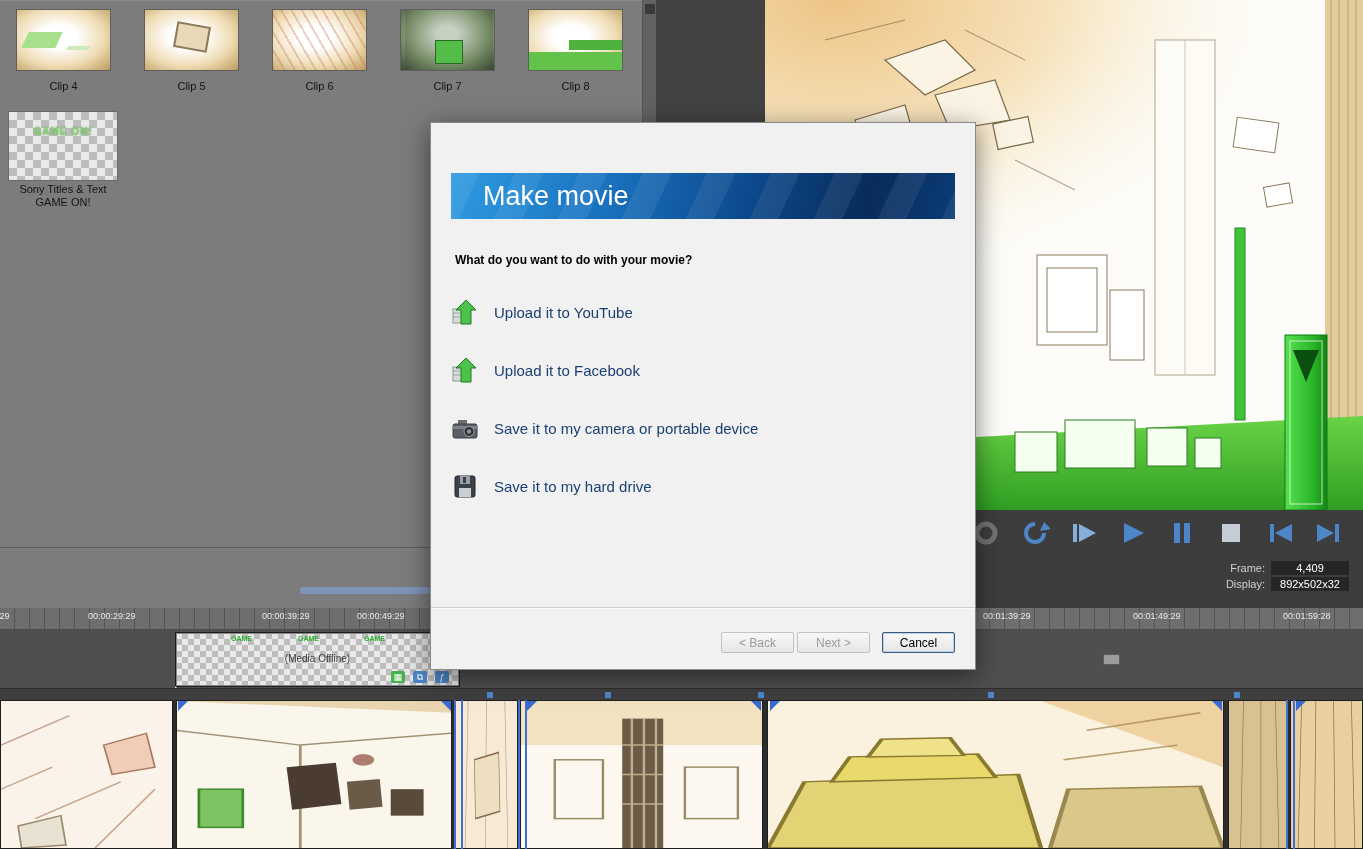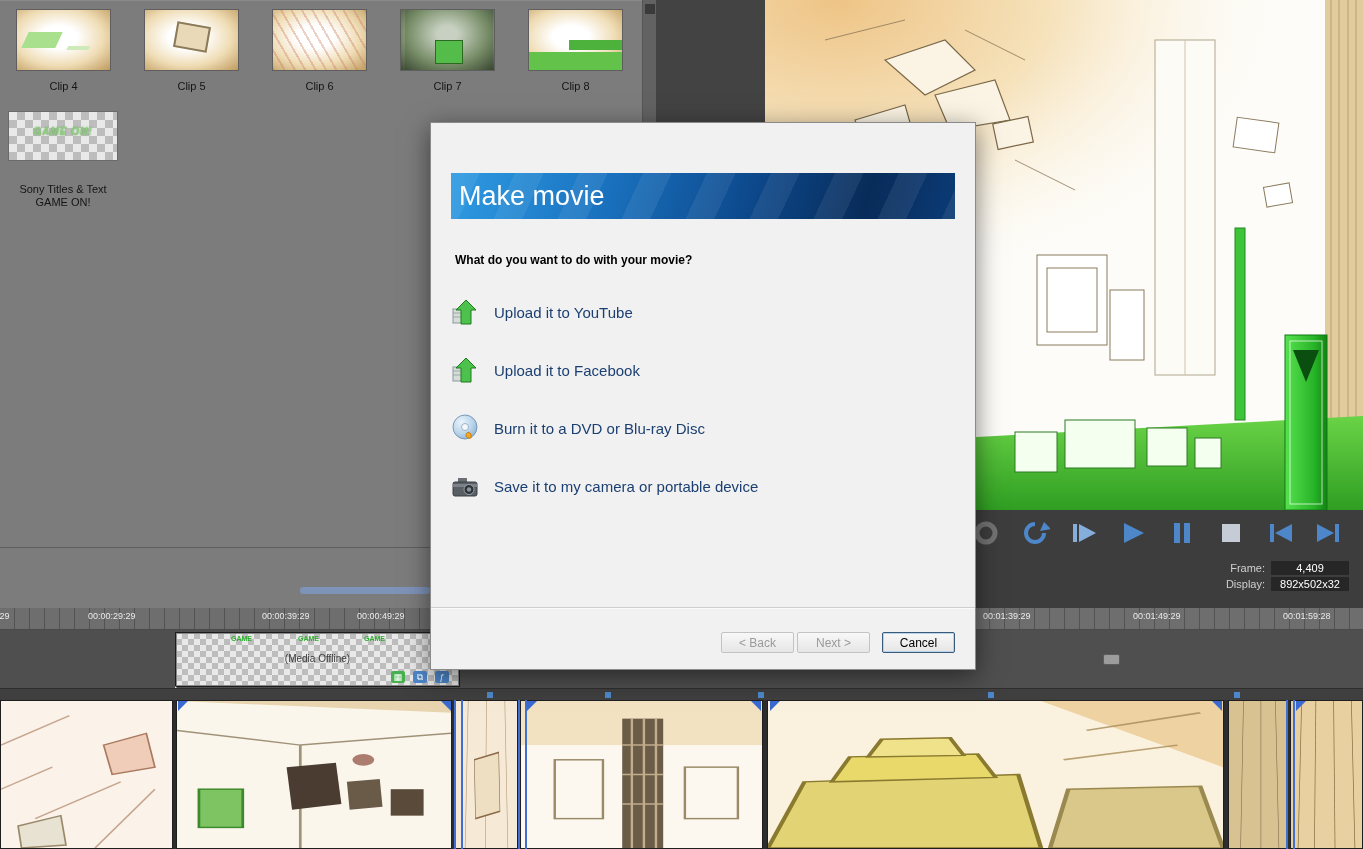--- a/index.html
+++ b/index.html
@@ -17,21 +17,21 @@
   .t1::after { left:30px; top:14px; width:30px; height:22px; border:2px solid #8a7a5a; background:#ead9b8; transform:rotate(10deg); }
   .t2::after { inset:0; background:repeating-linear-gradient(60deg, rgba(200,120,90,.35) 0 2px, transparent 2px 9px); }
   .t3 { background:radial-gradient(ellipse at 50% 40%, #e8efe0 15%, #8aa078 60%, #3d4a35 100%); }
   .t3::after { left:34px; top:30px; width:26px; height:22px; background:#54bc48; border:1px solid #2c6a24;
     box-shadow:0 0 0 30px rgba(20,40,20,.15); }
   .t4::after { left:0; right:0; bottom:0; height:18px; background:#62c24a; box-shadow:36px -16px 0 -4px #4cb23c; }
   .bin-label { position:absolute; top:79px; width:97px; text-align:center; font-size:11px; color:#151515; }
   .l0 { left:15px; } .l1 { left:143px; } .l2 { left:271px; } .l3 { left:399px; } .l4 { left:527px; }
 
   .checker { background-image:conic-gradient(#bdbdbd 25%, #e9e9e9 0 50%, #bdbdbd 0 75%, #e9e9e9 0); background-size:16px 16px; }
-  .gen-thumb { position:absolute; left:8px; top:110px; width:110px; height:50px; border:1px solid #6a6a6a;font-style:italic; }
+  .gen-thumb { position:absolute; left:8px; top:110px; width:110px; height:70px; border:1px solid #6a6a6a; }
   .gen-thumb .gen-text { position:absolute; left:0; right:0; top:14px; text-align:center; font-size:10px; font-weight:bold;
     color:#8fcf7f; text-shadow:0 0 2px #5a9a4a; letter-spacing:1px; }
   .gen-label { position:absolute; left:2px; top:182px; width:122px; text-align:center; font-size:11px; color:#151515; line-height:13px; }
 
   .bin-scroll { position:absolute; left:642px; top:0; width:14px; height:608px; background:#626262; border-left:1px solid #555; }
   .bin-scroll .grip { position:absolute; left:2px; top:4px; width:10px; height:10px; background:#3a3a3a; }
   .trimmer-panel { position:absolute; left:656px; top:0; width:109px; height:608px; background:#434343; }
   .h-scroll { position:absolute; left:300px; top:587px; width:130px; height:7px; background:#7e93b8; border-radius:3px; }
 
   
@@ -94,21 +94,21 @@
   .dlg-titlebar { position:relative; height:30px; }
   .dlg-title { line-height:30px; text-align:center; font-size:15px; color:#1a1a1a; }
   .dlg-help { position:absolute; right:68px; top:3px; font-size:17px; font-weight:bold; color:#111; background:none; border:none; cursor:pointer; }
   .dlg-close { position:absolute; right:8px; top:5px; width:42px; height:19px; background:#bcbcbc; color:#fff;
     font-size:11px; text-align:center; line-height:19px; border:none; border-radius:2px; cursor:pointer; }
   .dlg-banner { position:absolute; left:20px; right:20px; top:50px; height:46px;
     background:linear-gradient(105deg, #2e9be2 0%, #1a73c0 30%, #0d4a8e 58%, #082c5a 82%, #0b3b76 100%);
     background-blend-mode:normal; }
   .dlg-banner::after { content:""; position:absolute; inset:0;
     background:repeating-linear-gradient(115deg, rgba(255,255,255,.07) 0 26px, transparent 26px 58px); }
-  .banner-text { position:relative; z-index:1; color:#fff; font-size:27px; line-height:46px; padding-left:8px; font-weight:400; }
+  .banner-text { position:relative; z-index:1; color:#fff; font-size:27px; line-height:46px; padding-left:32px; font-weight:400; }
   .dlg-question { position:absolute; left:24px; top:130px; font-size:12px; font-weight:bold; color:#000; }
   .opt-list { position:absolute; left:0; right:0; top:160px; }
   .opt-row { display:flex; align-items:center; gap:14px; height:58px; padding-left:19px; cursor:pointer; }
   .opt-icon { width:30px; height:30px; flex:0 0 30px; }
   .opt-label { font-size:15px; color:#1b3f72; }
   .dlg-sep { position:absolute; left:0; right:0; top:484px; border-top:1px solid #cfcfcf; border-bottom:1px solid #fbfbfb; }
   .dlg-buttons { position:absolute; right:20px; top:509px; display:flex; }
   .dlg-btn { width:73px; height:21px; font-size:12px; font-family:"Liberation Sans",sans-serif;
     background:linear-gradient(#f8f8f8,#e6e6e6); border:1px solid #c3c3c3; border-radius:2px; }
   .dlg-btn[disabled] { color:#9a9a9a; }
@@ -430,47 +430,41 @@
       <div class="opt-row">
         <svg class="opt-icon" viewBox="0 0 30 30">
           <rect x="3" y="12" width="10" height="14" fill="#d6ddd6" stroke="#8a99a0"></rect>
           <line x1="3" y1="16" x2="13" y2="16" stroke="#9aa8ae"></line>
             <line x1="3" y1="20" x2="13" y2="20" stroke="#9aa8ae"></line>
           <path d="M16 3 L26 13 L21 13 L21 27 L11 27 L11 13 L6 13 Z" fill="#4cc24c" stroke="#1e7a1e"></path>
         </svg>
         <span class="opt-label">Upload it to Facebook</span>
       </div>
 
-      <div class="opt-row">
-        <svg class="opt-icon" viewBox="0 0 30 30">
-          <defs>
-              <radialGradient id="dg" cx="35%" cy="30%" r="80%">
-            <stop offset="0%" stop-color="#eaf4fc"></stop>
-                <stop offset="60%" stop-color="#b8d4ea"></stop>
-                <stop offset="100%" stop-color="#88aed0"></stop>
-          </radialGradient>
-            </defs>
-          <circle cx="15" cy="14" r="12" fill="url(#dg)" stroke="#7a9ab8"></circle>
-          <circle cx="15" cy="14" r="3.5" fill="#f4f8fb" stroke="#9ab4ca"></circle>
-          <path d="M18 19 q4 1 3 6 q-4 1 -5 -2 q-0.5 -2.5 2 -4 Z" fill="#f5a623" stroke="#c97e10"></path>
-        </svg>
-        <span class="opt-label">Burn it to a DVD or Blu-ray Disc</span>
-      </div>
 
       <div class="opt-row">
         <svg class="opt-icon" viewBox="0 0 30 30">
           <rect x="8" y="7" width="9" height="6" fill="#6a6f76"></rect>
           <rect x="3" y="11" width="24" height="14" rx="2" fill="#5a5f66" stroke="#3a3e44"></rect>
           <rect x="3" y="13" width="24" height="3" fill="#7d828a"></rect>
           <circle cx="19" cy="18.5" r="5" fill="#2e3238" stroke="#9aa2aa"></circle>
           <circle cx="19" cy="18.5" r="2.2" fill="#8a929a"></circle>
         </svg>
         <span class="opt-label">Save it to my camera or portable device</span>
       </div>
 
+      <div class="opt-row">
+        <svg class="opt-icon" viewBox="0 0 30 30">
+          <rect x="5" y="5" width="20" height="21" rx="2" fill="#3c4148" stroke="#23272c"></rect>
+          <rect x="10" y="5" width="10" height="8" fill="#9aa1a8"></rect>
+          <rect x="13" y="6" width="3" height="6" fill="#3c4148"></rect>
+          <rect x="9" y="17" width="12" height="9" fill="#c9ced3"></rect>
+        </svg>
+        <span class="opt-label">Save it to my hard drive</span>
+      </div>
 
     </div>
 
     <div class="dlg-sep"></div>
     <div class="dlg-buttons">
       <button class="dlg-btn btn-back" disabled="">&lt; Back</button>
       <button class="dlg-btn btn-next" disabled="">Next &gt;</button>
       <button class="dlg-btn btn-cancel">Cancel</button>
     </div>
   </div>

